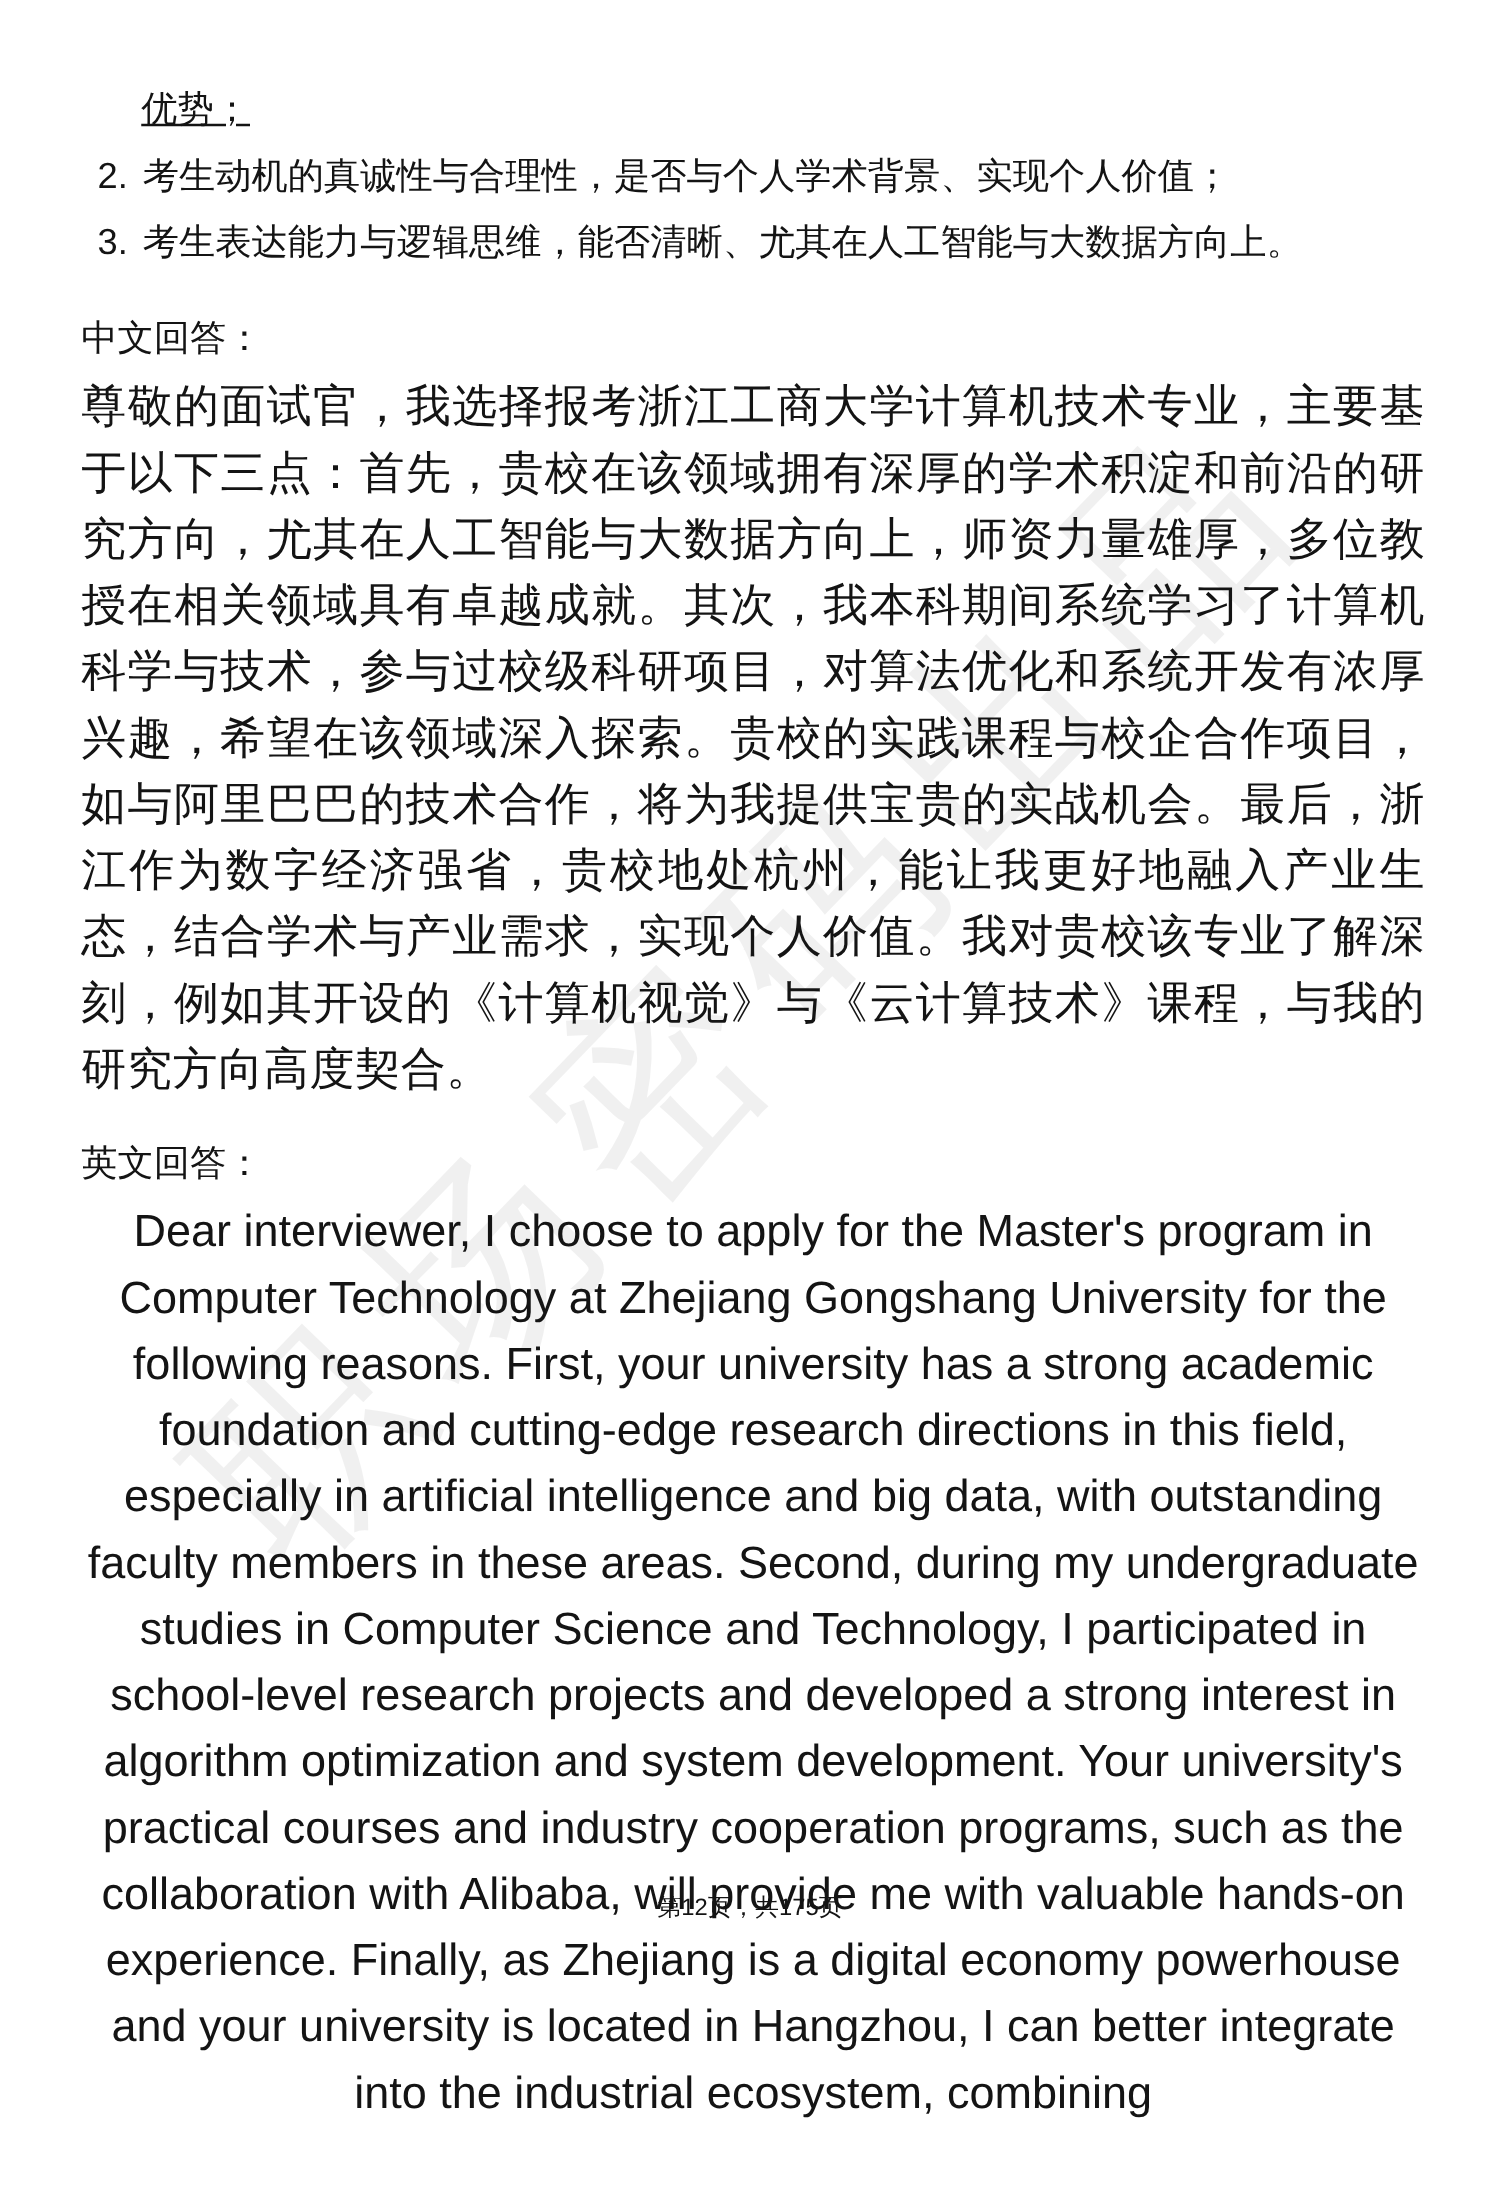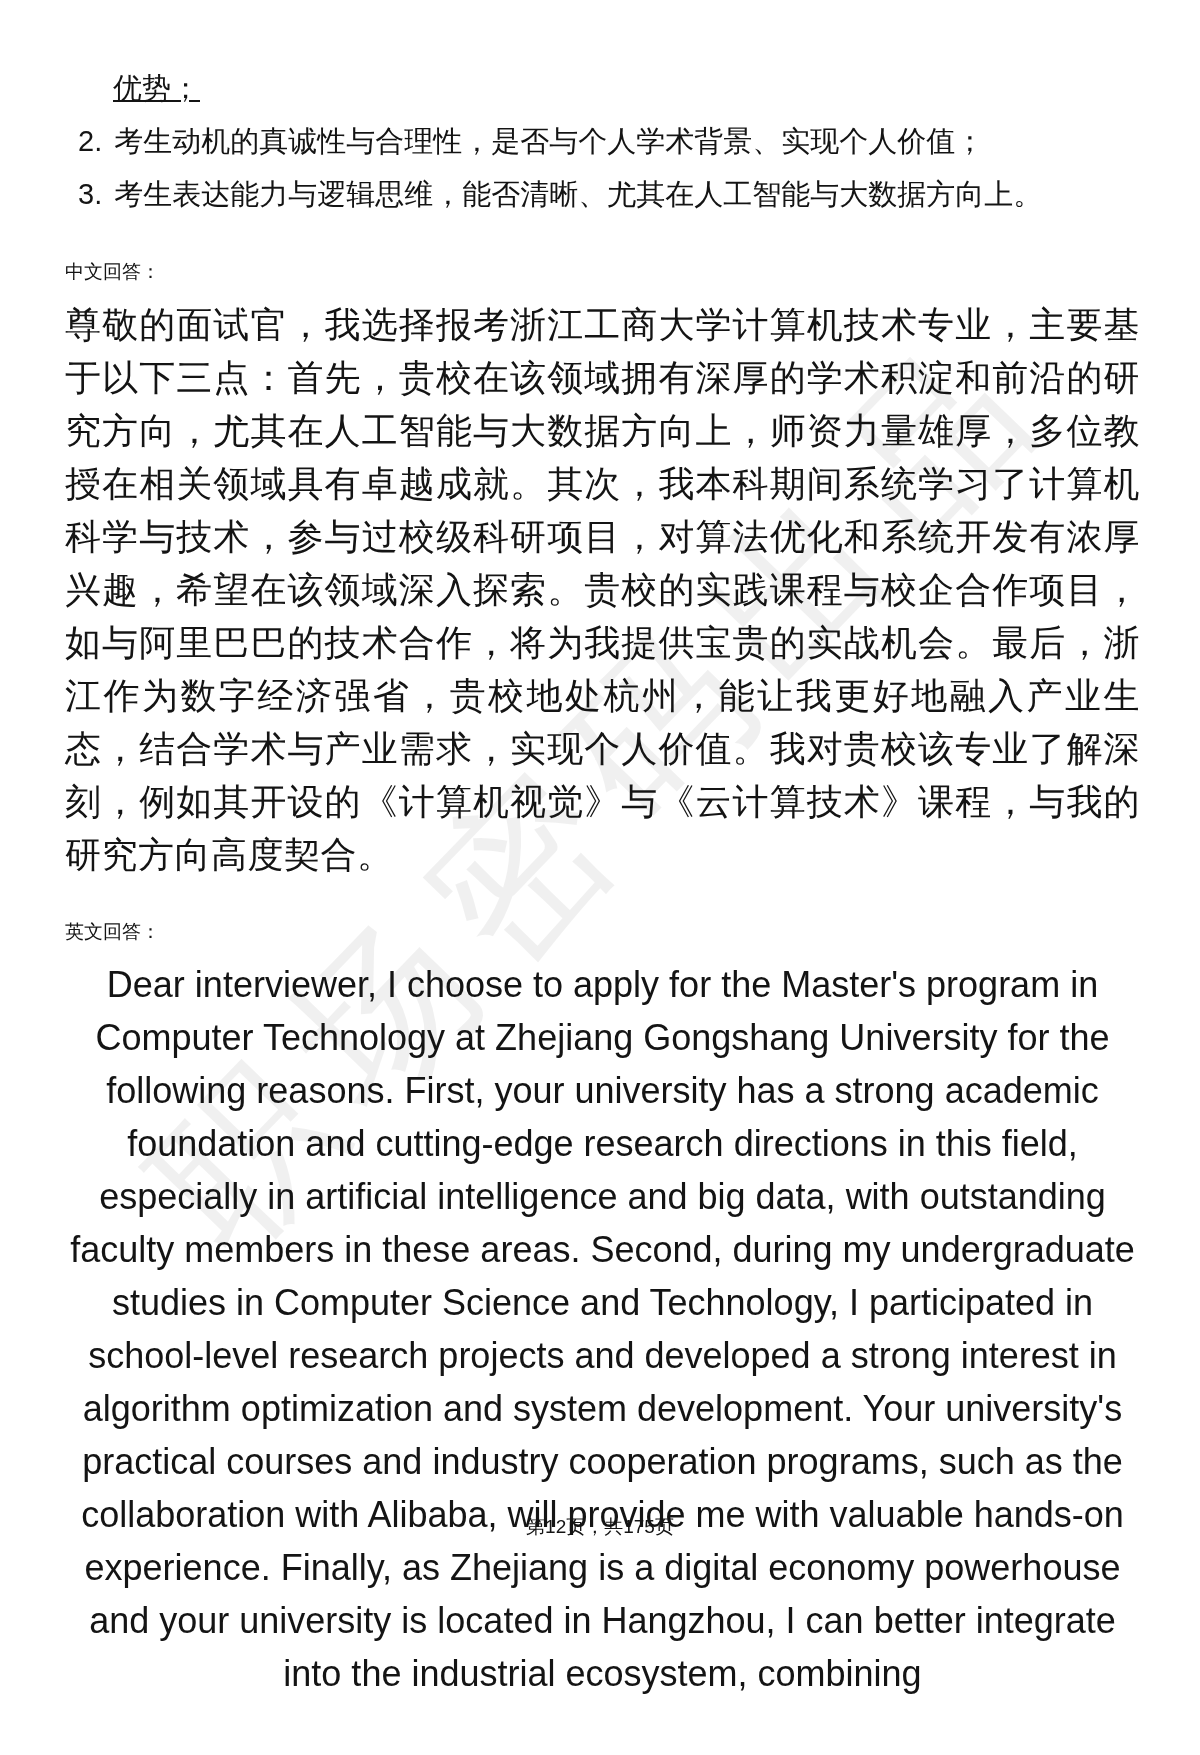--- a/index.html
+++ b/index.html
@@ -53,21 +53,21 @@
   }
   .list-line .txt {
     flex: 1 1 auto;
   }
   .list-line.continuation {
     padding-left: 48px;
     text-decoration: underline;
   }
   h2.answer-heading {
     margin: 24px 0 0 0;
-    font-size: 19px;
+    font-size: 29px;
     line-height: 53px;
     font-weight: normal;
   }
   p.answer-body {
     margin: 0;
     font-size: 36px;
     line-height: 53px;
   }
   p.answer-body.cjk {
     text-align: justify;

